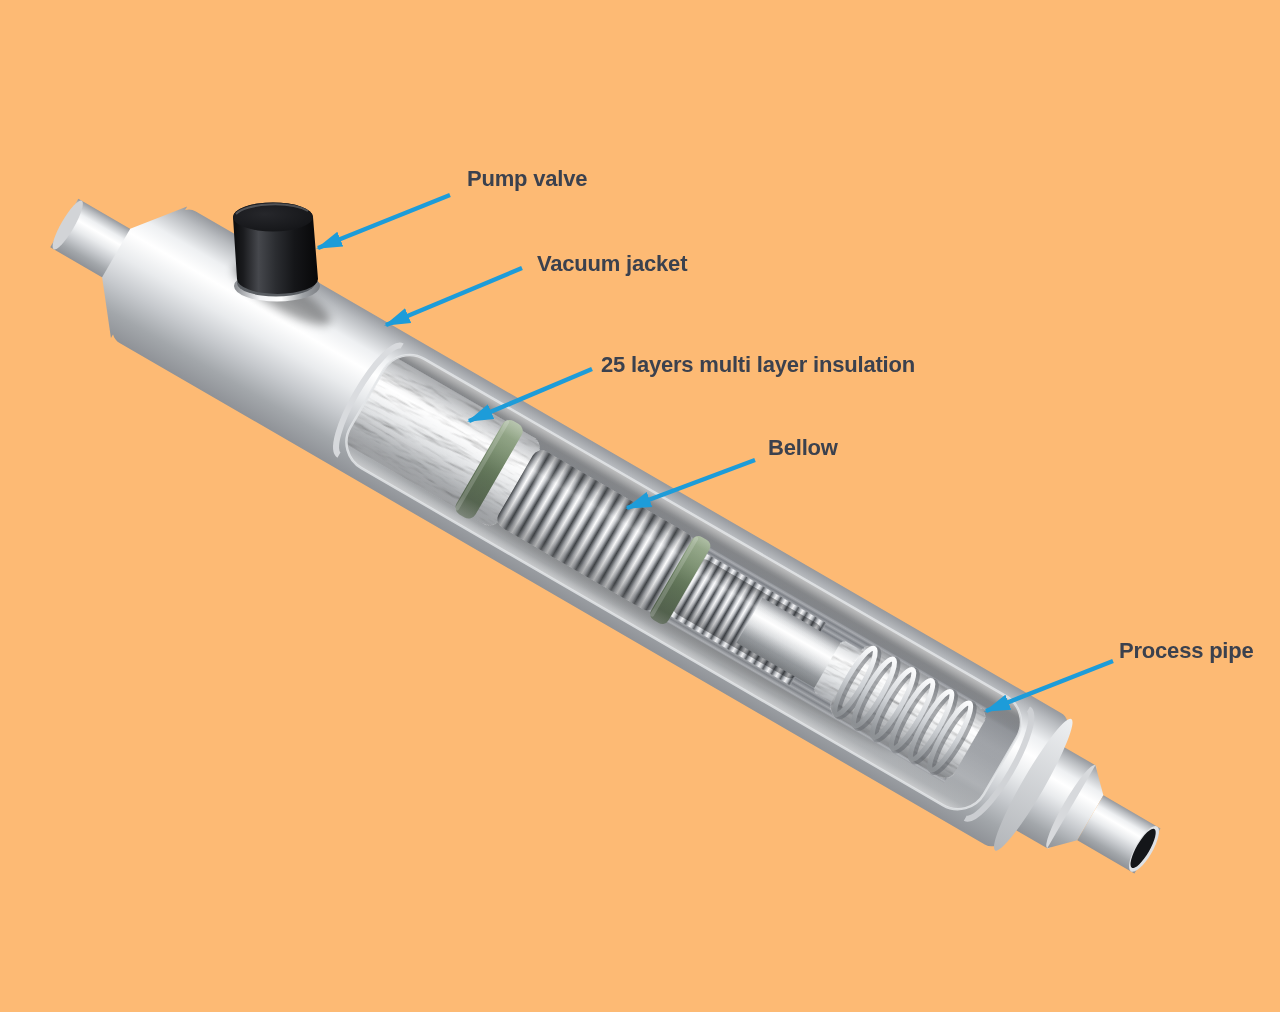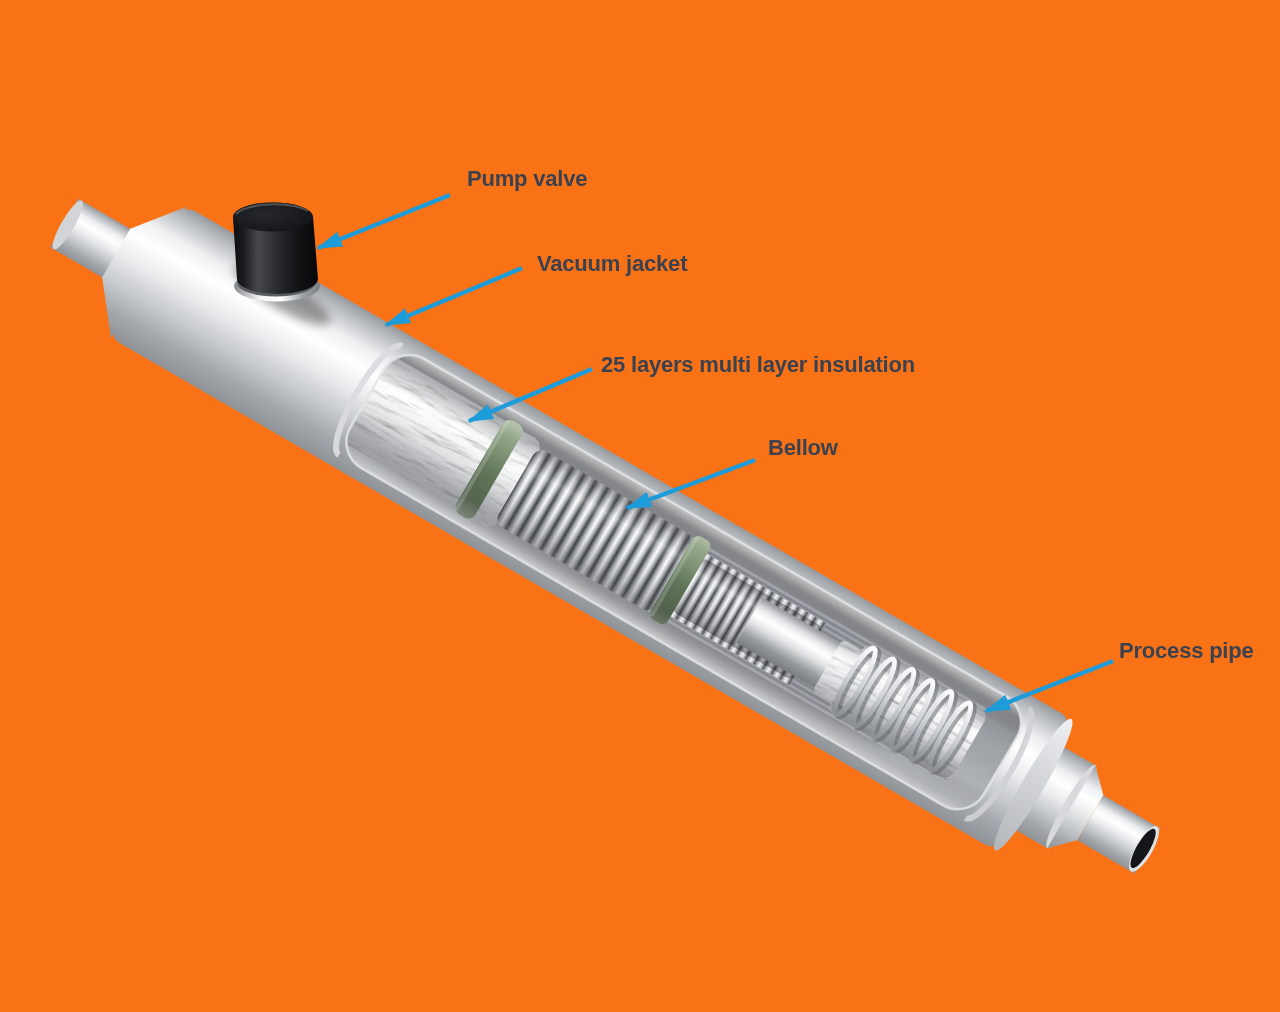--- a/index.html
+++ b/index.html
@@ -1,16 +1,16 @@
 <!DOCTYPE html>
 <html><head>
 <meta charset="utf-8">
 <style>
   html,body{margin:0;padding:0;background:#000;}
-  .stage{position:relative;width:1280px;height:1012px;background:#f97316;overflow:hidden;}
+  .stage{position:relative;width:1280px;height:1012px;background:#fdba74;overflow:hidden;}
   svg{display:block;}
   text.lbl{
     font-family:"Liberation Sans", sans-serif;
     font-weight:bold;
     font-size:22px;
     letter-spacing:-0.2px;
   }
 </style>
 </head>
 <body>

